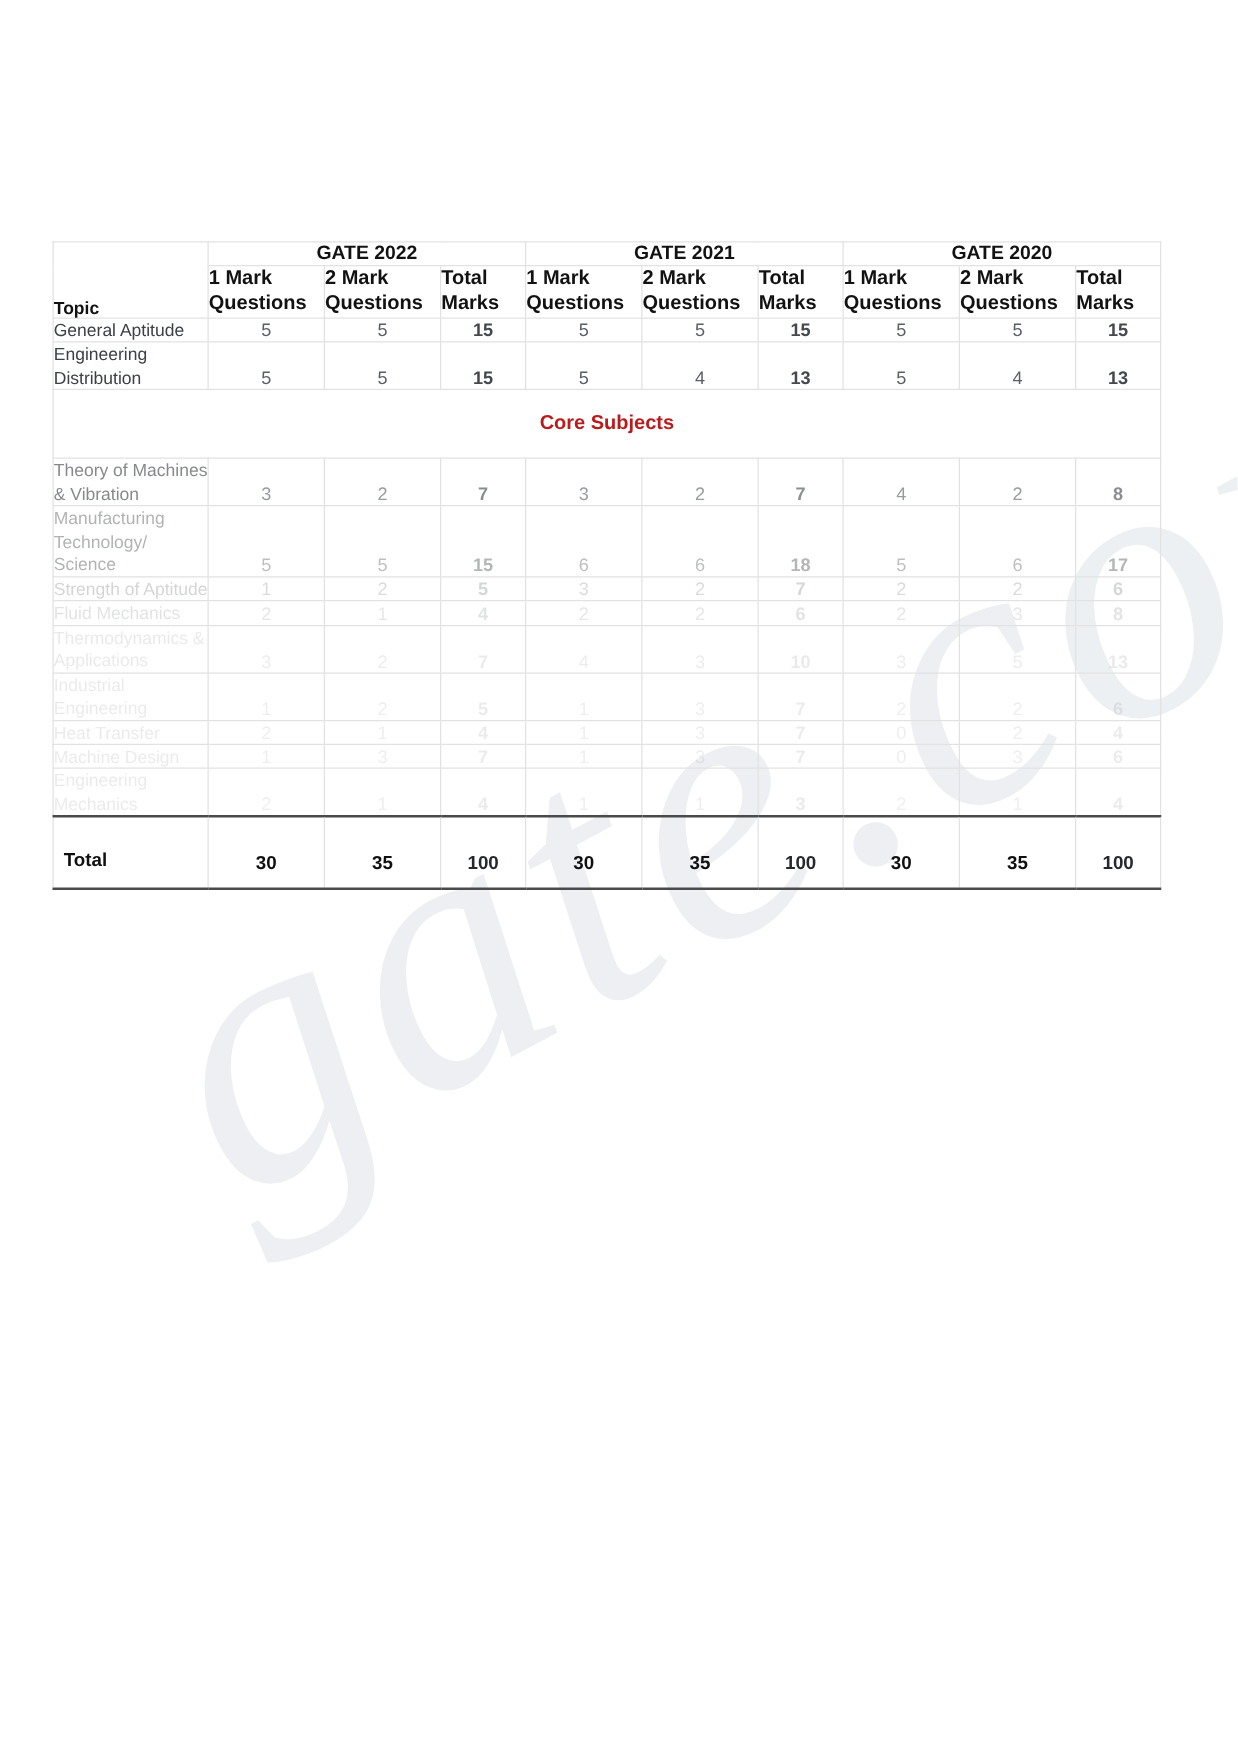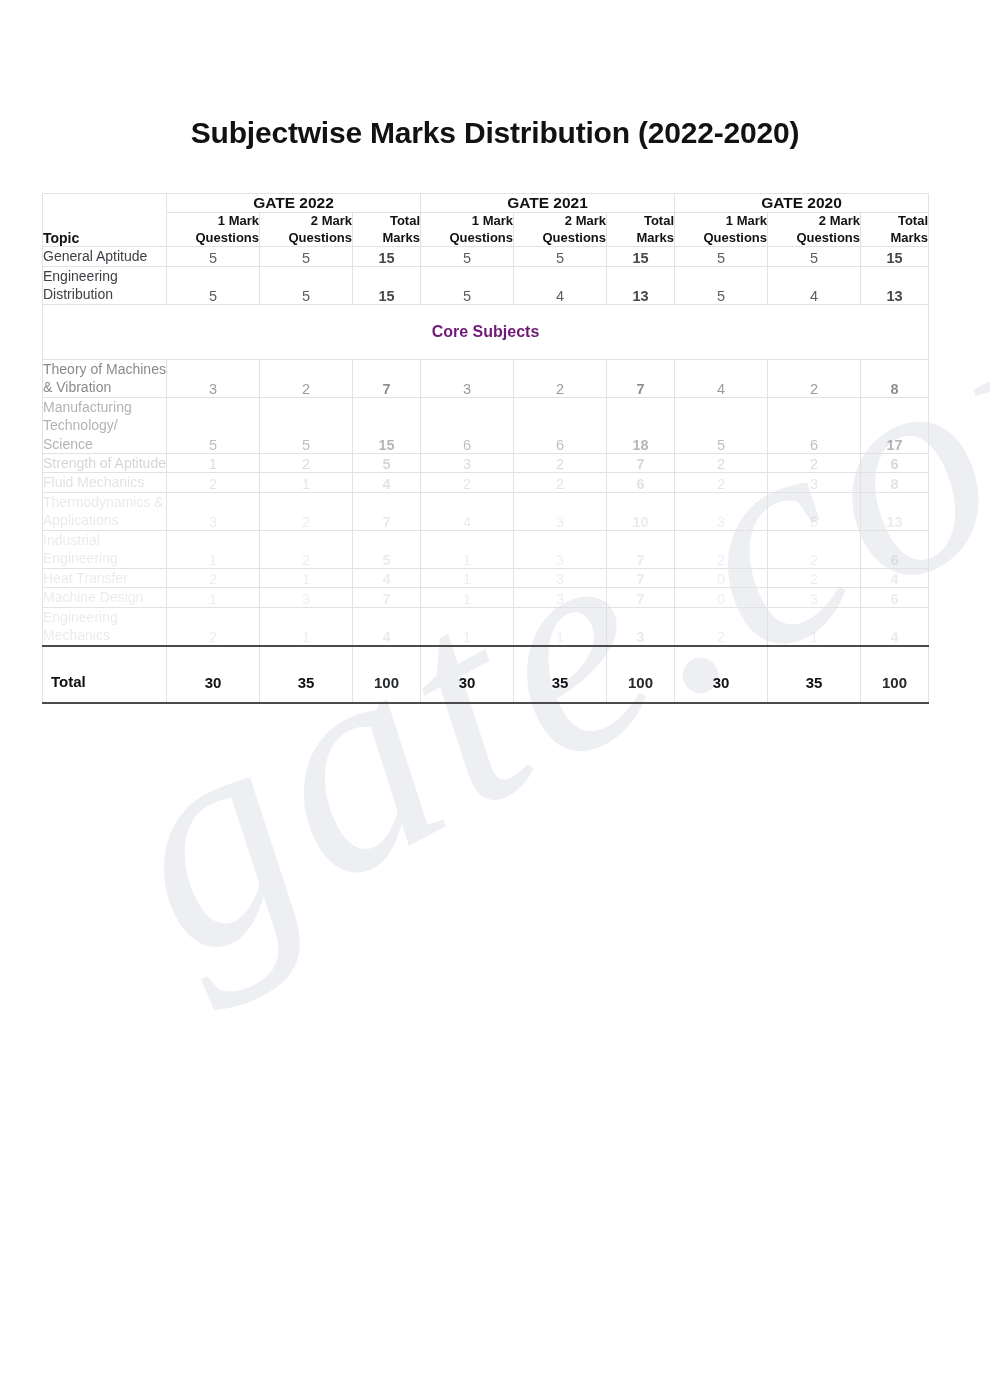--- a/index.html
+++ b/index.html
@@ -91,22 +91,22 @@
 
   th.year-head {
     font-size: 15.5px;
     font-weight: bold;
     color: #121212;
     padding: 10px 4px 10px 4px;
     border-bottom: 1px solid #e2e2e2;
   }
 
   th.sub-head {
-    text-align: right;
-    font-size: 13px;
+    text-align: left;
+    font-size: 16px;
     font-weight: bold;
     color: #121212;
     line-height: 1.28;
     padding: 7px 5px 8px 6px;
     vertical-align: top;
     border-top: 1px solid #e2e2e2;
   }
 
   td.topic-cell {
     text-align: left;
@@ -127,21 +127,21 @@
 
   td.num.total {
     font-weight: bold;
     color: #26292c;
   }
 
   tr.core-banner td {
     text-align: center;
     font-size: 16px;
     font-weight: bold;
-    color: #701a75;
+    color: #b91c1c;
     padding: 18px 0 18px 0;
     border: 1px solid #e2e2e2;
   }
 
   tr.total-row td {
     border-top: 2px solid #4a4a4a;
     border-bottom: 2px solid #4a4a4a;
     font-weight: bold;
     color: #101010;
     font-size: 15px;
@@ -174,21 +174,20 @@
   .col-q     { width: 93px;  }
   .col-t     { width: 68px;  }
 </style>
 </head>
 <body>
 
 <div class="page">
 
   <div class="watermark">gate.com</div>
 
-  <div class="title">Subjectwise Marks Distribution (2022-2020)</div>
 
   <div class="table-wrap">
     <table class="marks">
       <colgroup>
         <col class="col-topic">
         <col class="col-q">
           <col class="col-q">
           <col class="col-t">
         <col class="col-q">
           <col class="col-q">

